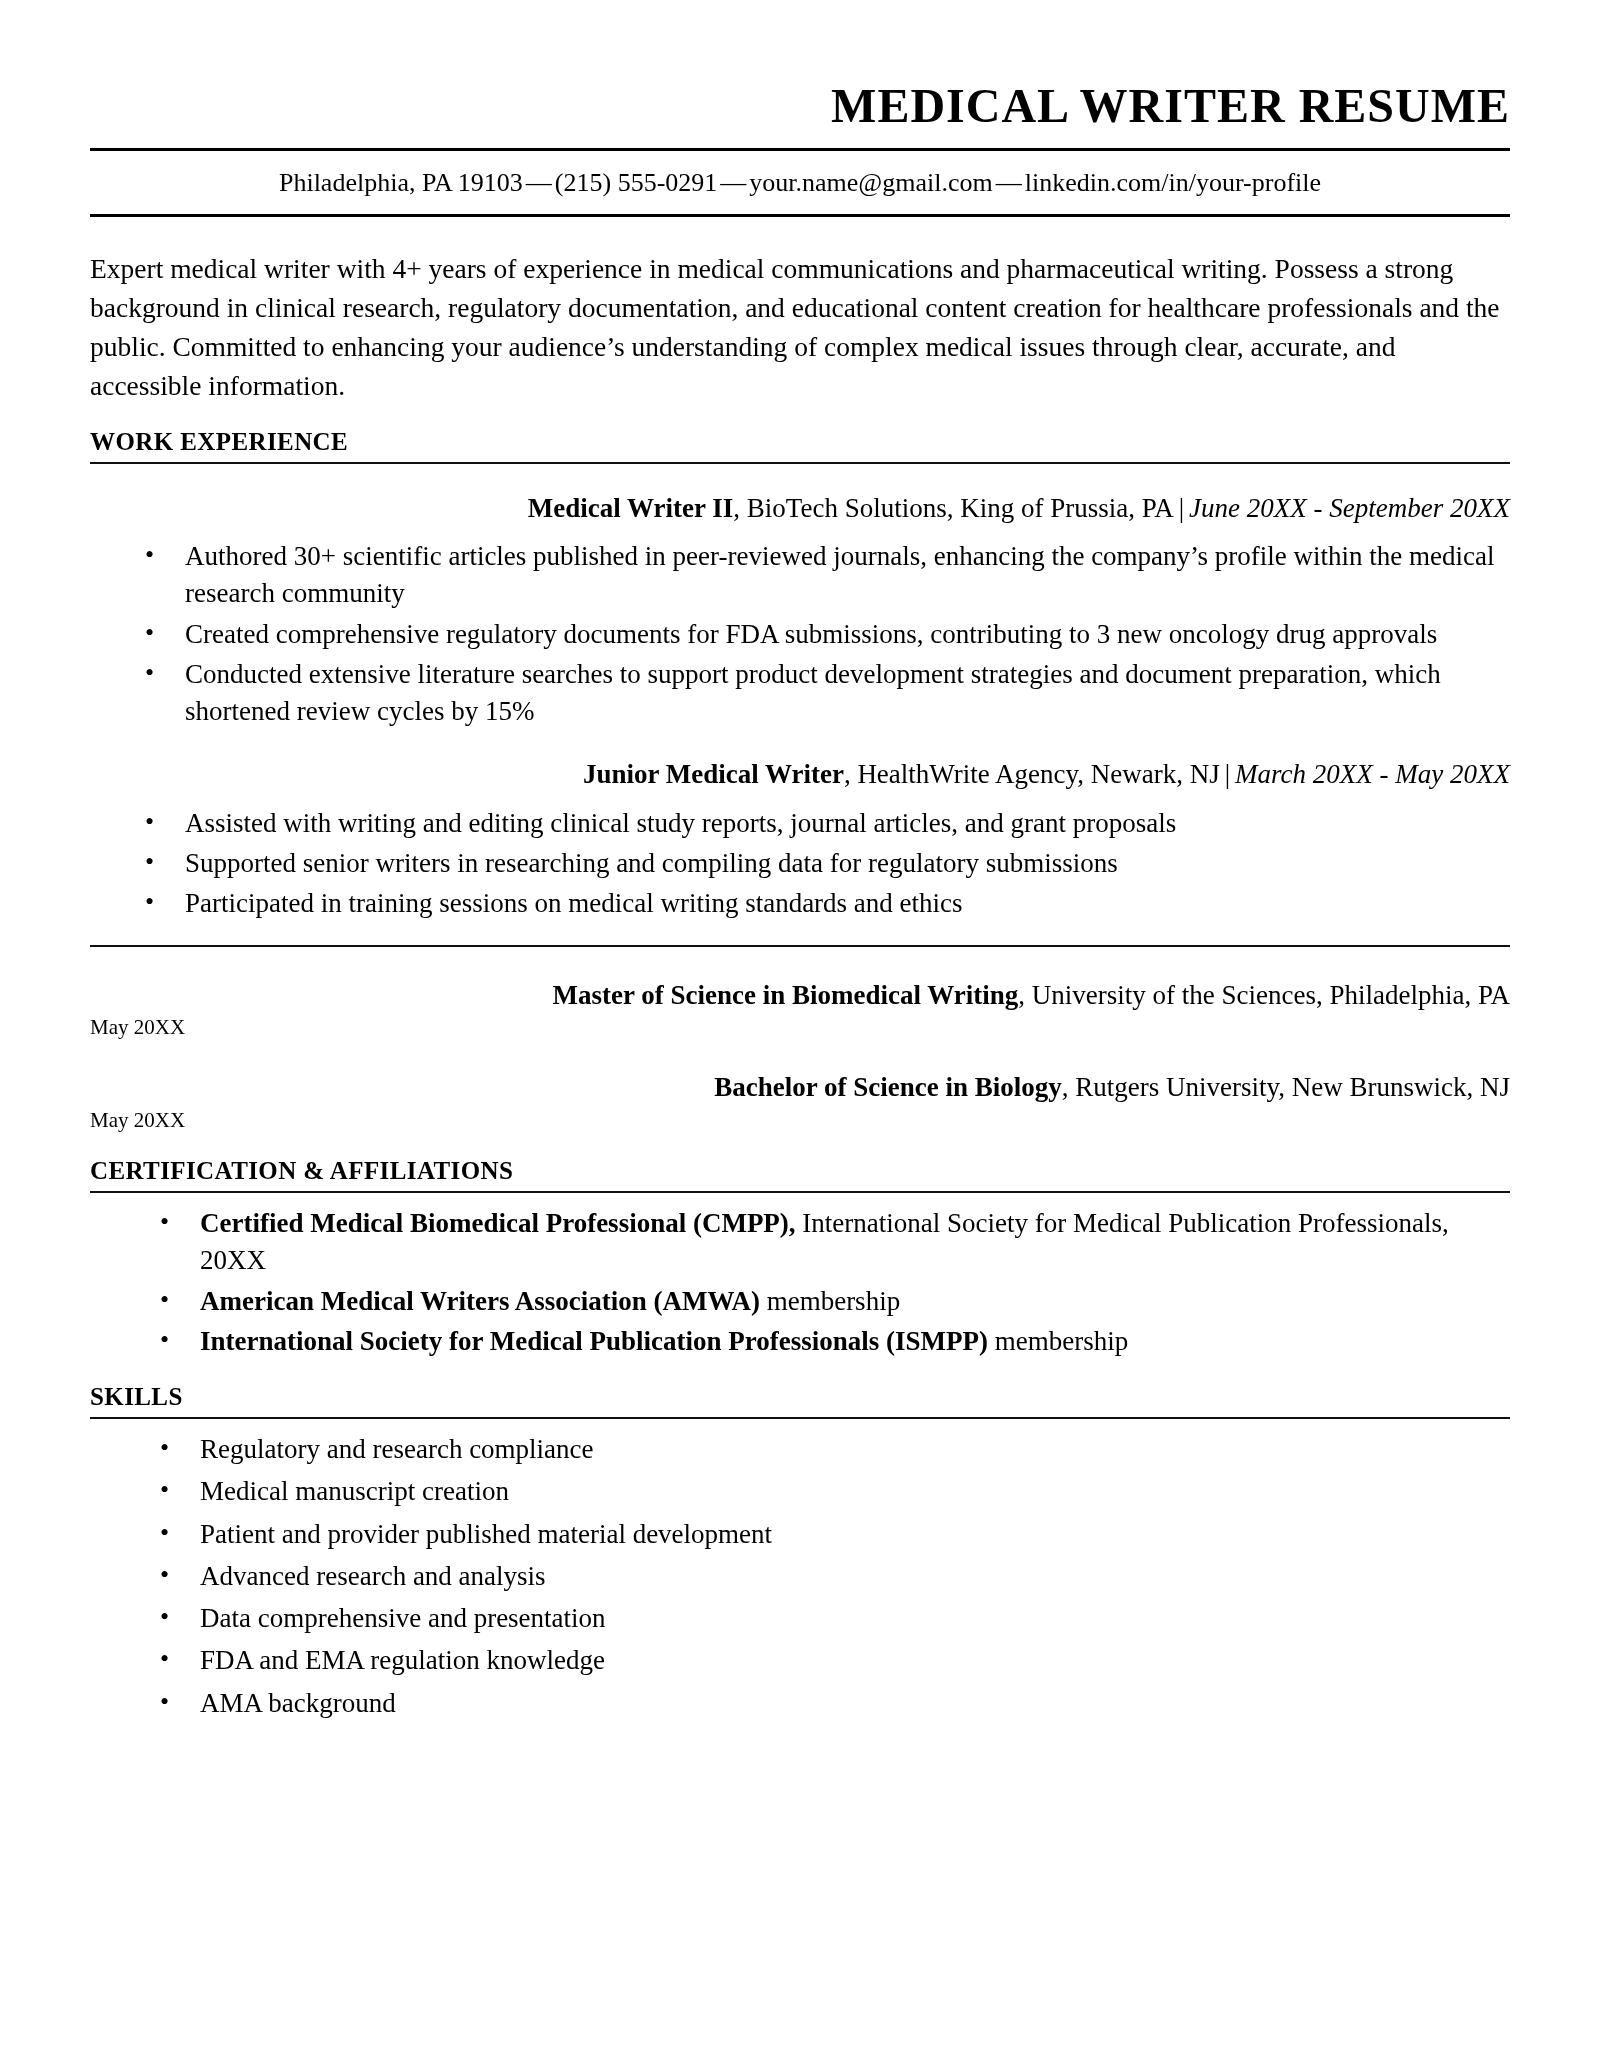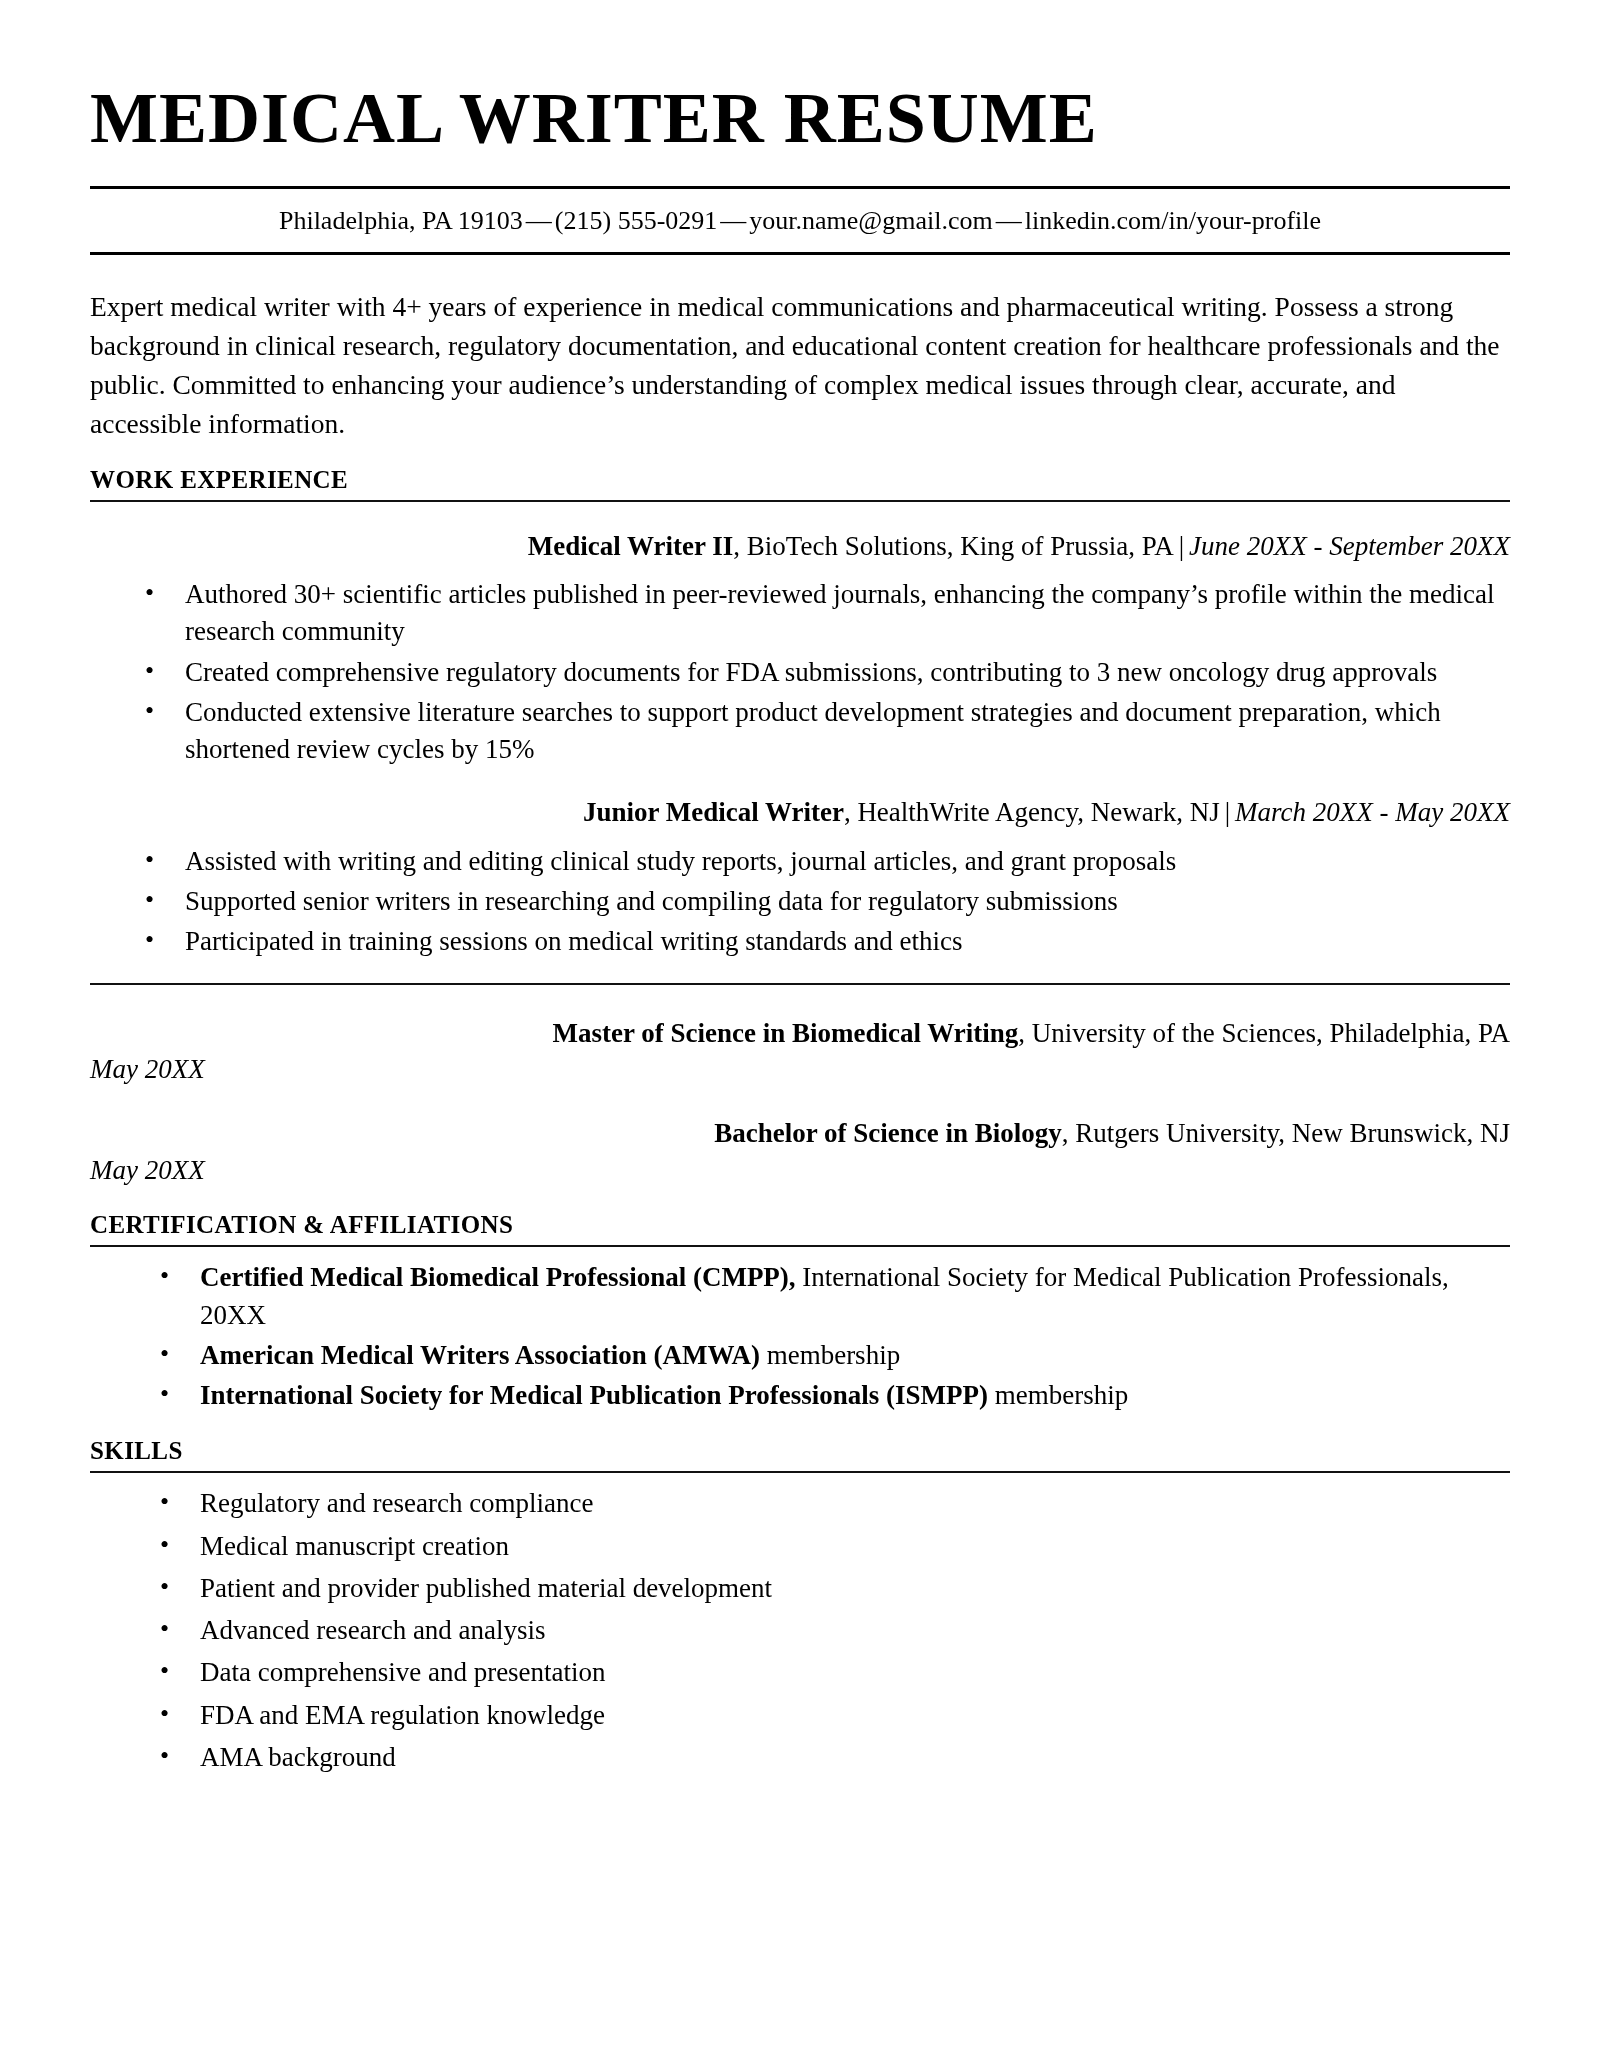--- a/index.html
+++ b/index.html
@@ -18,27 +18,27 @@
     box-sizing: border-box;
     padding: 0;
     position: relative;
   }
   .inner {
     margin: 0 90px;
   }
 
   
   .resume-title {
-    text-align: left;
-    font-size: 72px;
+    text-align: right;
+    font-size: 48px;
     font-weight: bold;
     letter-spacing: 1px;
     line-height: 1.0;
     padding-top: 82px;
-    padding-bottom: 32px;
+    padding-bottom: 18px;
     white-space: nowrap;
   }
   .rule-heavy {
     border: 0;
     border-top: 3px solid #000;
     margin: 0;
   }
   .contact-line {
     text-align: center;
     font-size: 26px;
@@ -90,22 +90,21 @@
   .entry-title {
     font-weight: bold;
   }
   .entry-dates {
     font-style: italic;
   }
   .pipe {
     padding: 0 5px;
   }
   .entry-sub {
-    font-style: italic;
-    font-size: 27px;
+    font-size: 21px;
     line-height: 1.35;
   }
 
   
   ul.bullets {
     list-style: none;
     margin: 12px 0 0 0;
     padding: 0;
   }
   ul.bullets li {

